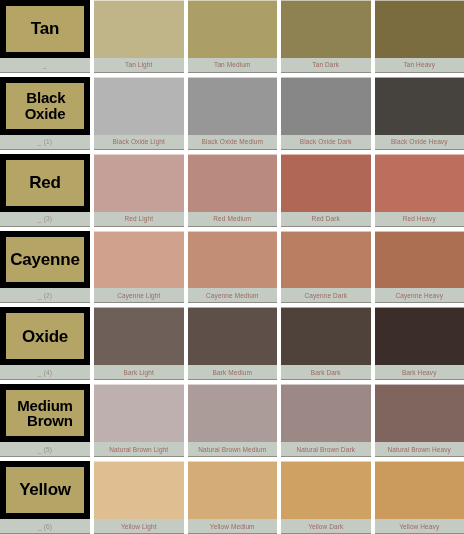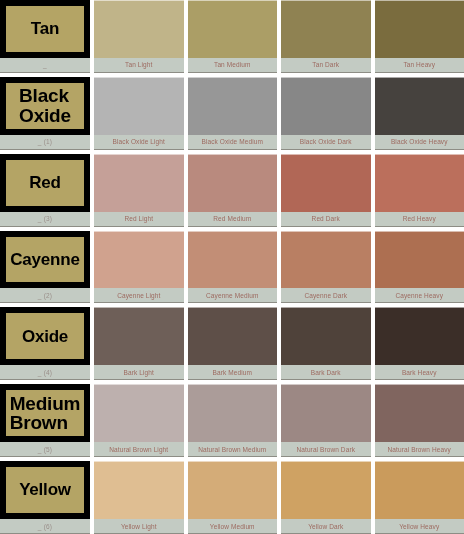--- a/index.html
+++ b/index.html
@@ -32,33 +32,33 @@
     box-sizing:border-box;
     margin-right:4px;
     min-height:0;
   }
   .plate{
     flex:1 1 auto;
     background:#b4a465;
     border:6px solid #000000;
     box-sizing:border-box;
     display:flex;align-items:center;justify-content:center;
-    text-align:left;
+    text-align:right;
     min-height:0;
     padding:1px 2px;
   }
   .plate-text{
     font-size:17px;
     font-weight:bold;
     color:#000000;
     line-height:1.02;
     letter-spacing:-0.2px;
     white-space:pre-line;
   }
-  .plate-text.small{font-size:19px;}
+  .plate-text.small{font-size:15px;}
   .namecap{
     flex:0 0 15px;
     background:#c3cbc3;
     border-bottom:1px solid #8d8d85;
     box-sizing:border-box;
     display:flex;align-items:center;justify-content:center;
     font-size:6.5px;
     color:#9a8f8a;
     letter-spacing:.2px;
   }

